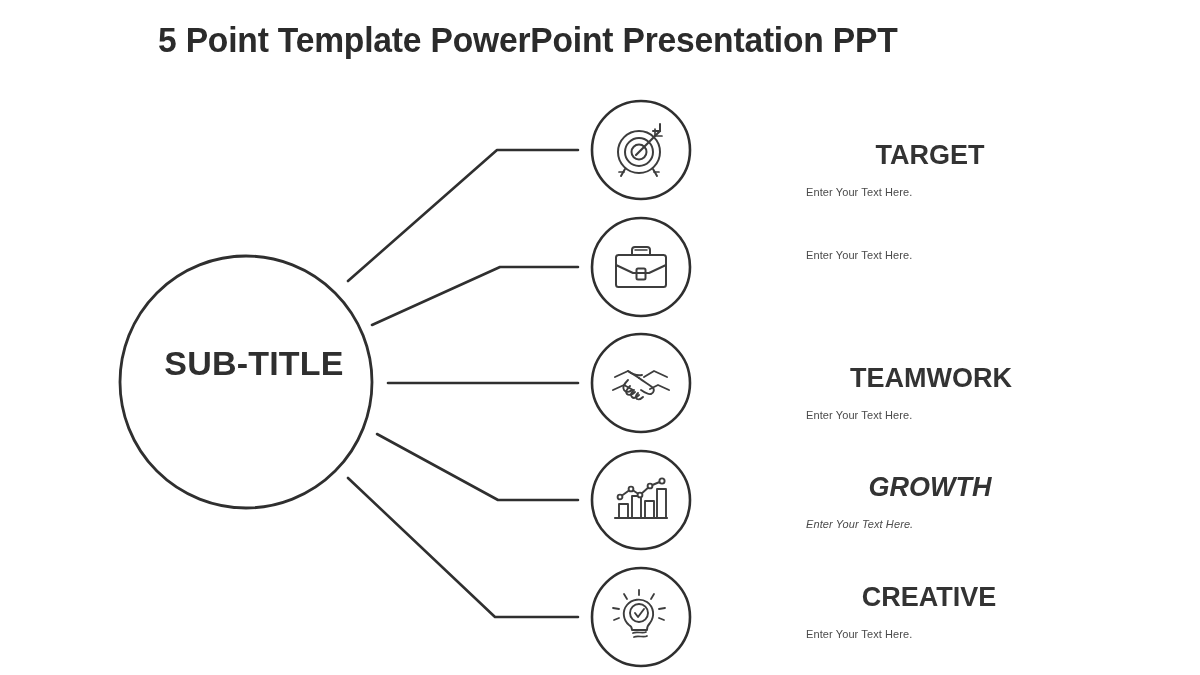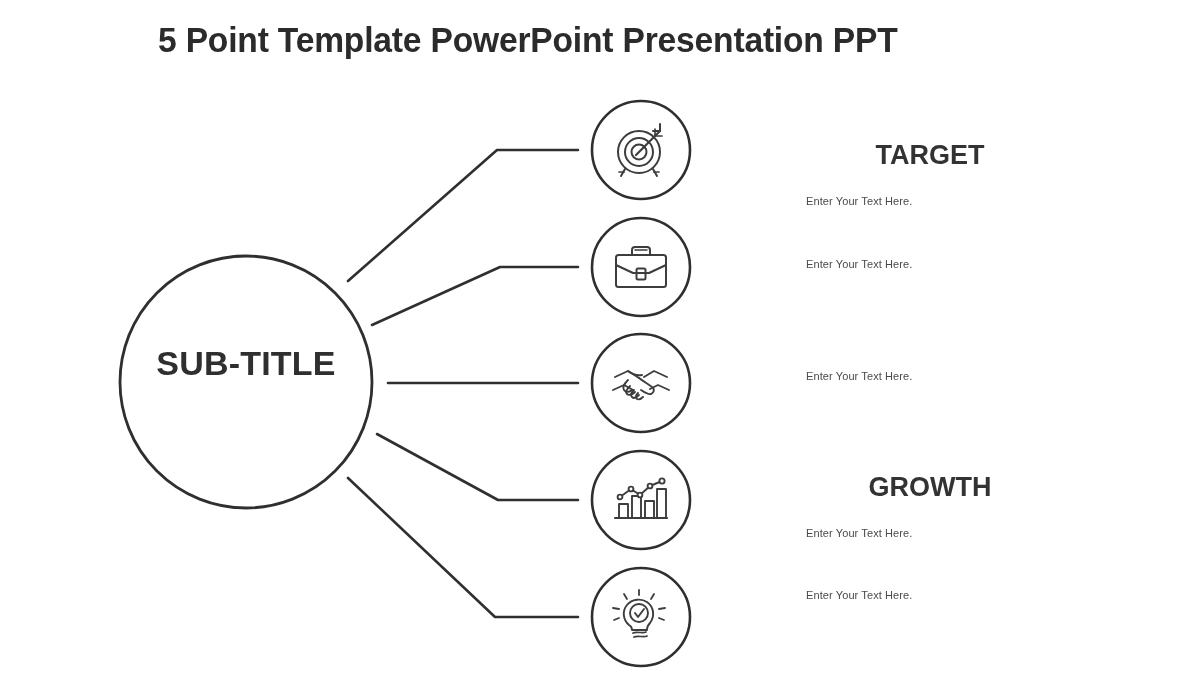--- a/index.html
+++ b/index.html
@@ -44,20 +44,21 @@
   #hub-label {
     position: absolute;
     left: 121px;
     top: 344px;
     width: 250px;
     text-align: center;
     font-size: 34px;
     font-weight: bold;
     color: #2f2f2f;
     letter-spacing: 0.2px;
+    padding-left: 8px;
   }
 
   
   .node-text {
     position: absolute;
     left: 800px;
     width: 260px;
   }
   .node-heading {
     font-size: 27px;
@@ -66,29 +67,29 @@
     text-align: center;
     line-height: 1.05;
     white-space: nowrap;
     margin-top: 20px;
   }
   .node-sub {
     font-size: 11px;
     font-weight: normal;
     color: #4a4a4a;
     text-align: left;
-    margin-top: 26px;
+    margin-top: 17px;
     margin-left: 6px;
     letter-spacing: 0.1px;
   }
 
   .nt-0 { top: 121px; }
   .nt-1 { top: 232px; }
   .nt-2 { top: 344px; }
-  .nt-3 { top: 453px; }
+  .nt-3 { top: 453px; font-style: italic; }
   .nt-4 { top: 563px; }
 
   .nt-1 .node-heading { margin-left: 14px; }
   .nt-2 .node-heading { margin-left: 2px; }
   .nt-4 .node-heading { margin-left: -2px; }
 </style>
 </head>
 <body>
 
 <div id="slide-title">5 Point Template PowerPoint Presentation PPT</div>
@@ -180,23 +181,25 @@
 <div class="node-text nt-0">
   <div class="node-heading">TARGET</div>
   <div class="node-sub">Enter Your Text Here.</div>
 </div>
 
 <div class="node-text nt-1">
   <div class="node-sub">Enter Your Text Here.</div>
 </div>
 
 <div class="node-text nt-2">
+  <div class="node-heading">TEAMWORK</div>
   <div class="node-sub">Enter Your Text Here.</div>
 </div>
 
 <div class="node-text nt-3">
   <div class="node-heading">GROWTH</div>
   <div class="node-sub">Enter Your Text Here.</div>
 </div>
 
 <div class="node-text nt-4">
+  <div class="node-heading">CREATIVE</div>
   <div class="node-sub">Enter Your Text Here.</div>
 </div>
 
 </body></html>

